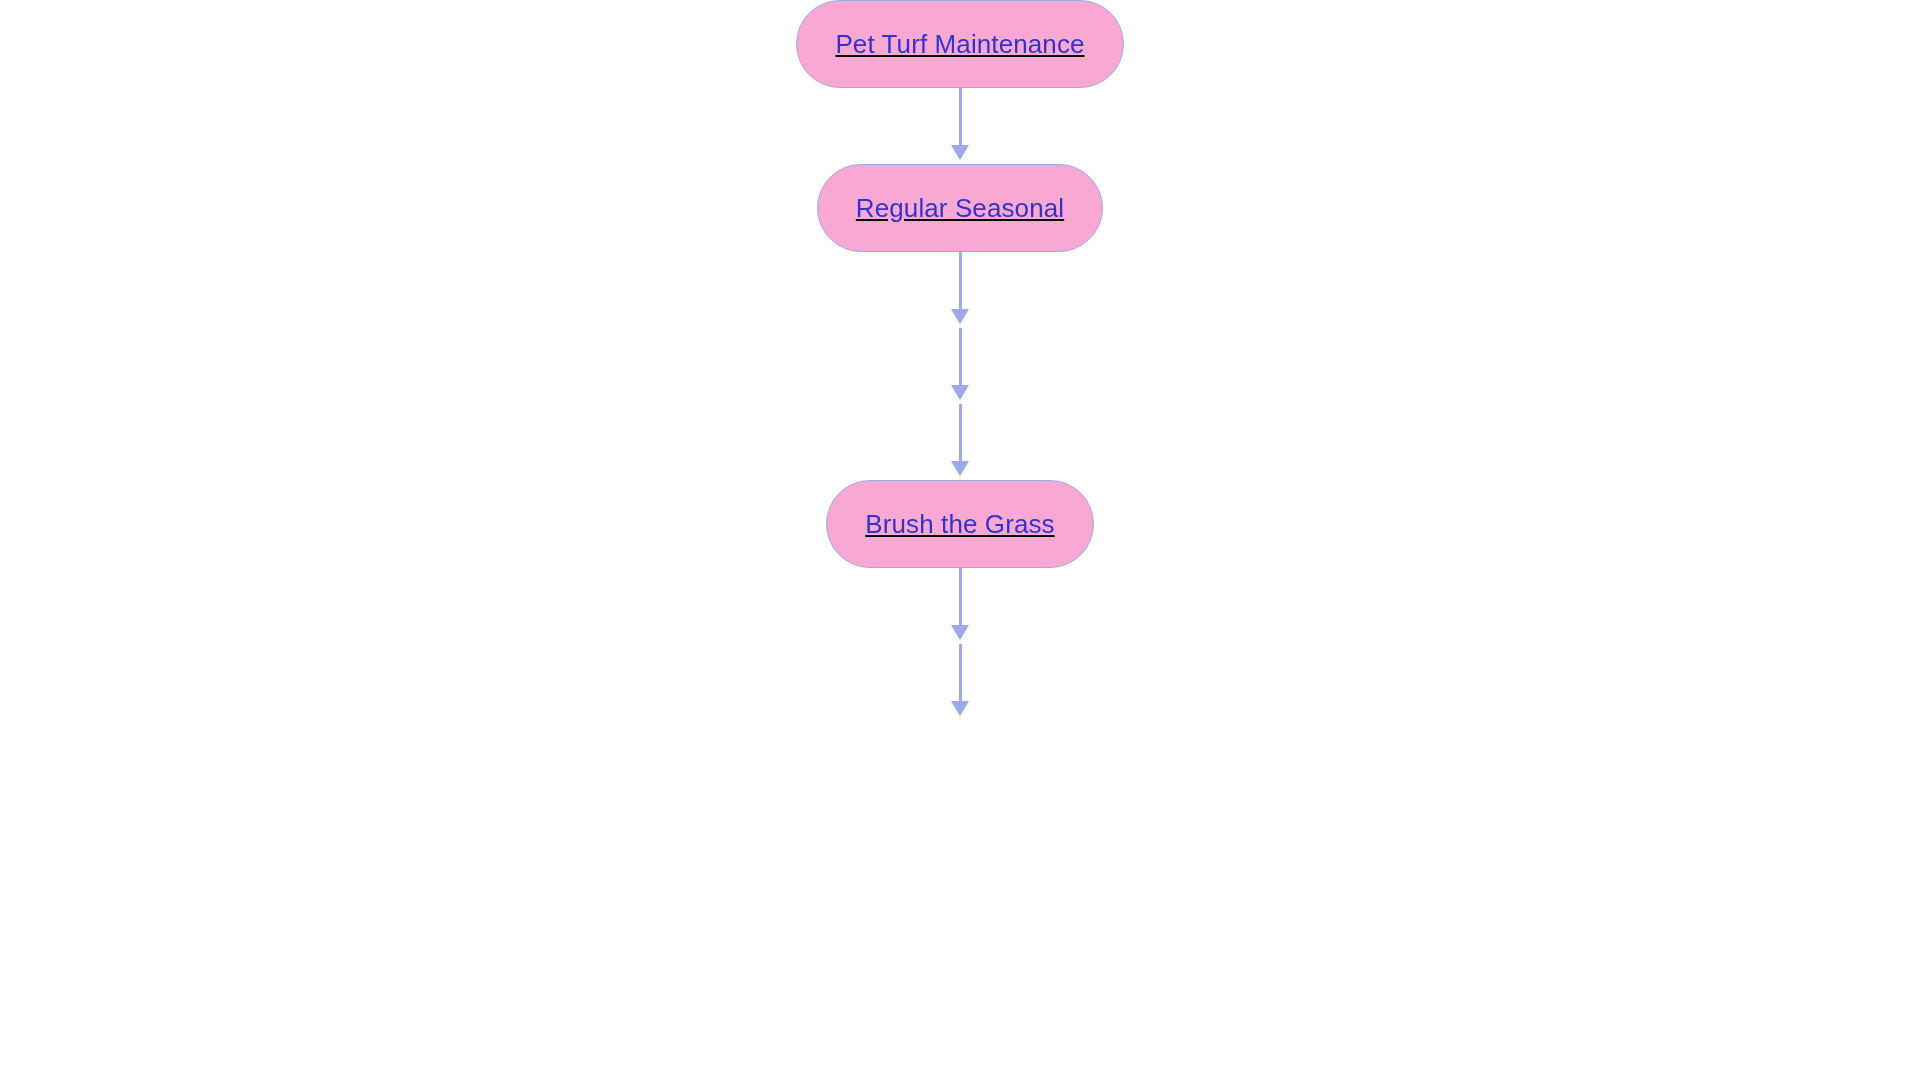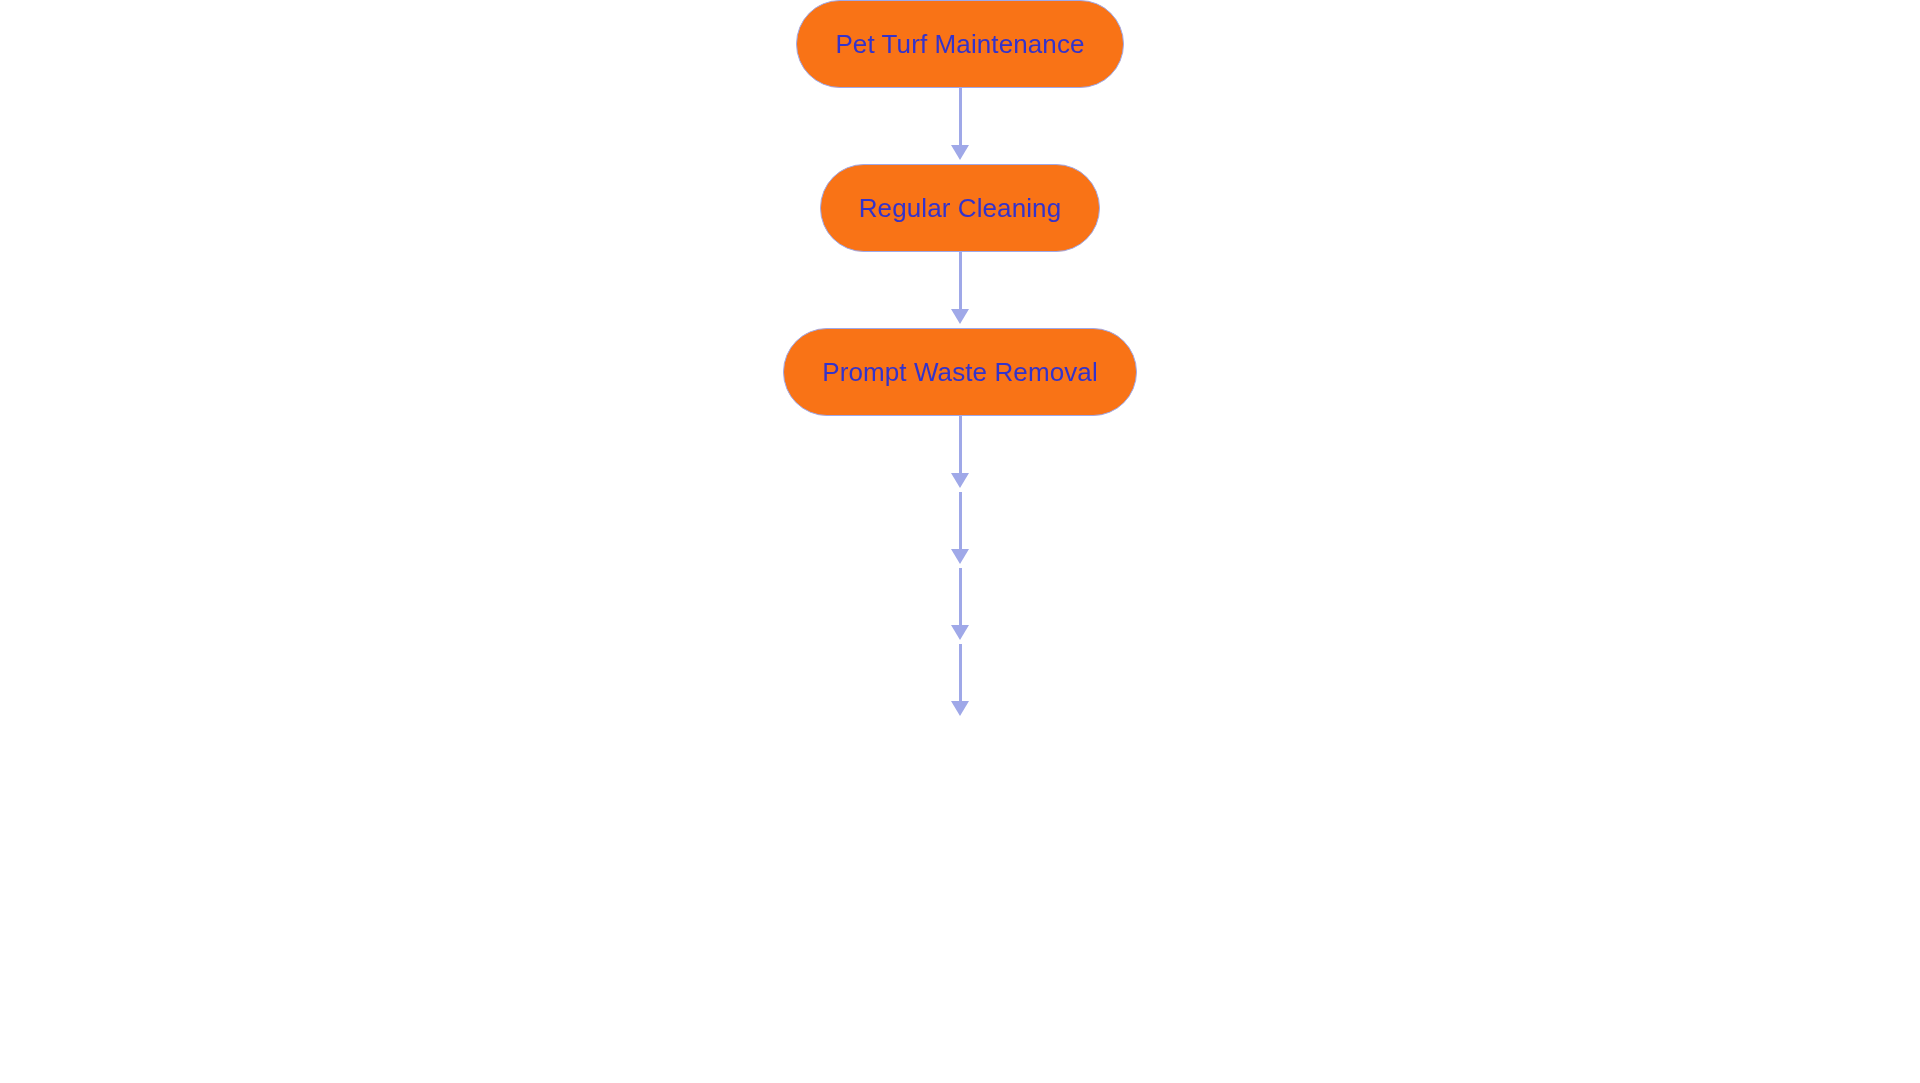--- a/index.html
+++ b/index.html
@@ -30,27 +30,28 @@
     display: flex;
     flex-direction: column;
     align-items: center;
   }
 
   .node {
     position: relative;
     box-sizing: border-box;
     height: 88px;
     border: 1.6px solid #9fa8e8;
-    background: #f97316;
+    background: #f9a8d4;
     border-radius: 44px;
     display: flex;
     align-items: center;
     justify-content: center;
     padding: 8px 38px;
     white-space: nowrap;
+    text-decoration: underline;
   }
 
   .node-label {
     color: #3333cc;
     font-size: 26px;
     line-height: 1;
     letter-spacing: 0.1px;
     font-family: "Liberation Sans", sans-serif;
     font-weight: 400;
   }
@@ -89,49 +90,49 @@
     <div class="node">
       <span class="node-label">Pet Turf Maintenance</span>
     </div>
 
     <div class="connector">
       <div class="connector-line"></div>
       <div class="connector-arrow"></div>
     </div>
 
     <div class="node">
-      <span class="node-label">Regular Cleaning</span>
-    </div>
-
-    <div class="connector">
-      <div class="connector-line"></div>
-      <div class="connector-arrow"></div>
-    </div>
-
-    <div class="node">
-      <span class="node-label">Prompt Waste Removal</span>
+      <span class="node-label">Regular Seasonal</span>
     </div>
 
     <div class="connector">
       <div class="connector-line"></div>
       <div class="connector-arrow"></div>
     </div>
 
 
     <div class="connector">
       <div class="connector-line"></div>
       <div class="connector-arrow"></div>
     </div>
 
 
     <div class="connector">
       <div class="connector-line"></div>
       <div class="connector-arrow"></div>
     </div>
 
+    <div class="node">
+      <span class="node-label">Brush the Grass</span>
+    </div>
+
+    <div class="connector">
+      <div class="connector-line"></div>
+      <div class="connector-arrow"></div>
+    </div>
+
 
     <div class="connector">
       <div class="connector-line"></div>
       <div class="connector-arrow"></div>
     </div>
 
 
   </div>
 </div>
 

